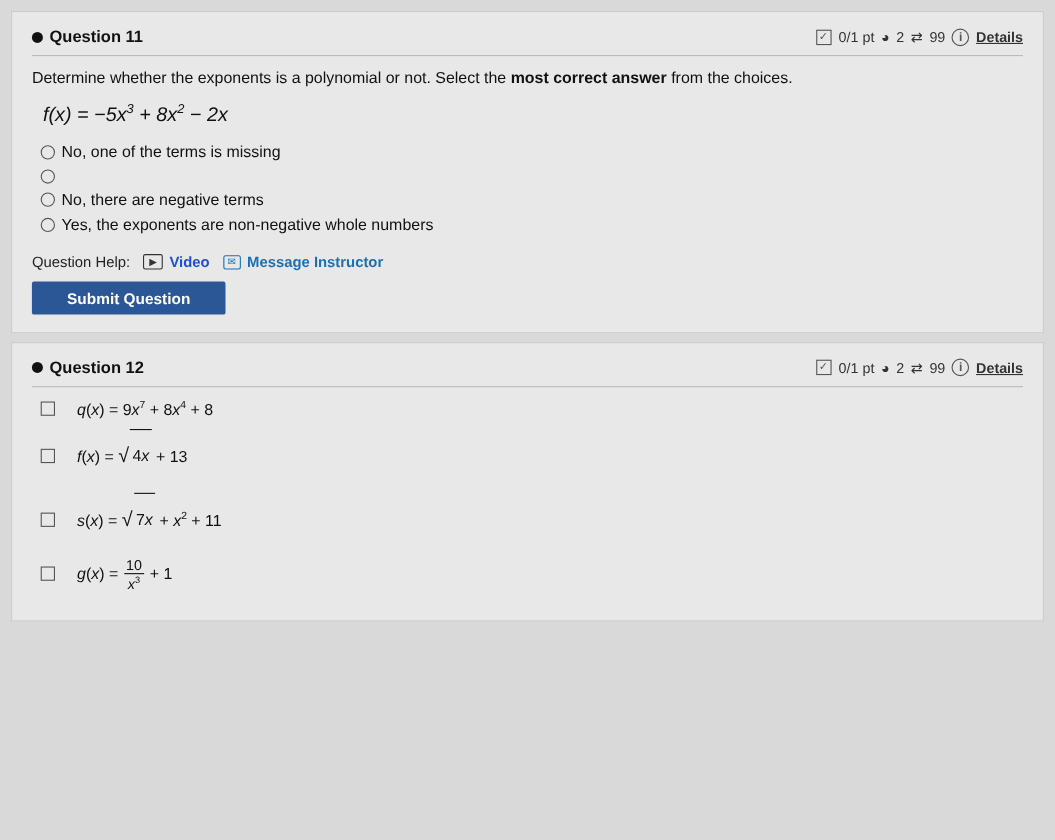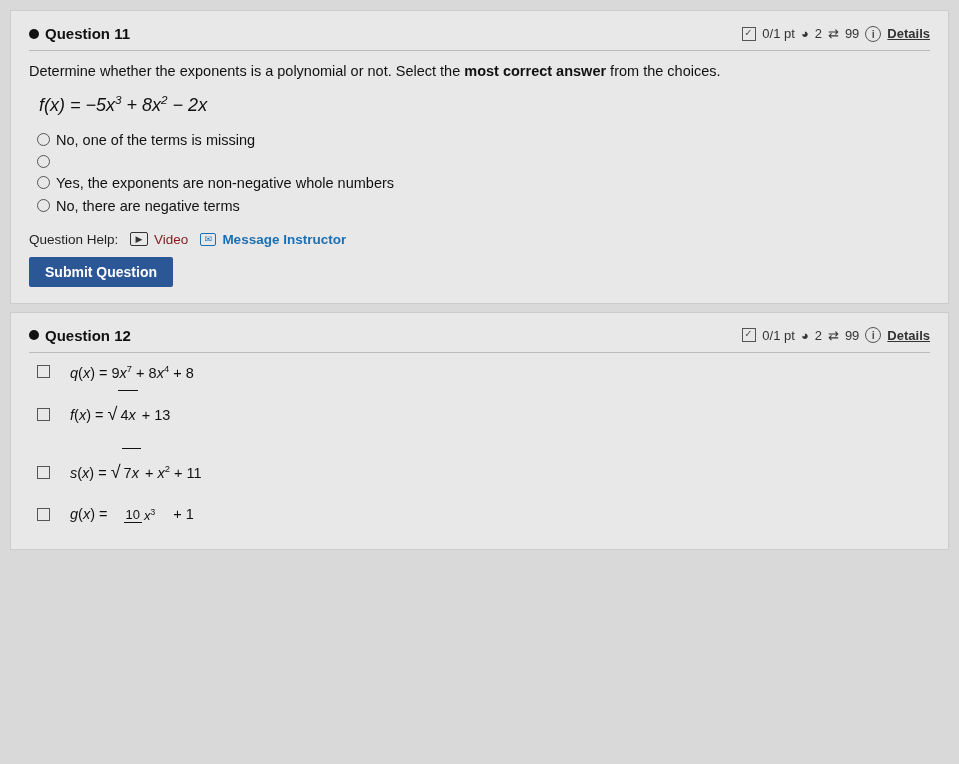--- a/index.html
+++ b/index.html
@@ -140,35 +140,35 @@
       justify-content: center;
       width: 16px;
       height: 13px;
       border: 1.5px solid #1a6fb5;
       border-radius: 2px;
       font-size: 9px;
       color: #1a6fb5;
       margin-right: 2px;
     }
     .help-video-link {
-      color: #7f1d1d;
+      color: #1d4ed8;
       text-decoration: none;
-      font-weight: normal;
+      font-weight: bold;
       margin-right: 8px;
     }
     .help-msg-link {
       color: #1a6fb5;
       text-decoration: none;
       font-weight: bold;
     }
     .submit-btn {
       background: #2b5797;
       color: white;
       border: none;
-      padding: 7px 16px;
+      padding: 7px 32px;
       font-size: 14px;
       cursor: pointer;
       border-radius: 2px;
       font-weight: bold;
     }
     .checkbox-options {
       list-style: none;
       margin-left: 8px;
       margin-bottom: 10px;
     }
@@ -182,24 +182,25 @@
     .checkbox-sq {
       width: 13px;
       height: 13px;
       border: 1.5px solid #555;
       display: inline-block;
       flex-shrink: 0;
     }
     sup { font-size: 0.65em; vertical-align: super; }
     .frac {
       display: inline-flex;
+      flex-direction: column;
       align-items: center;
       vertical-align: middle;
       font-size: 14px;
-      margin: 0 12px;
+      margin: 0 1px;
     }
     .frac-num { border-bottom: 1.5px solid #111; padding: 0 2px; font-size: 13px; }
     .frac-den { padding: 0 2px; font-size: 13px; }
     .sqrt-wrapper {
       display: inline-flex;
       align-items: center;
     }
     .sqrt-symbol {
       font-size: 18px;
       margin-right: 1px;
@@ -242,25 +243,25 @@
   <ul class="answer-options">
     <li>
       <span class="radio-circle"></span>
       <span>No, one of the terms is missing</span>
     </li>
     <li>
       <span class="radio-circle"></span>
     </li>
     <li>
       <span class="radio-circle"></span>
+      <span>No, there are negative terms</span>
+    </li>
+    <li>
+      <span class="radio-circle"></span>
       <span>Yes, the exponents are non-negative whole numbers</span>
-    </li>
-    <li>
-      <span class="radio-circle"></span>
-      <span>No, there are negative terms</span>
     </li>
   </ul>
 
   <div class="question-help">
     <span>Question Help:</span>
     &nbsp;
     <span class="help-video-icon">▶</span>
     <a class="help-video-link" href="#">Video</a>
     <span class="help-msg-icon">✉</span>
     <a class="help-msg-link" href="#">Message Instructor</a>

